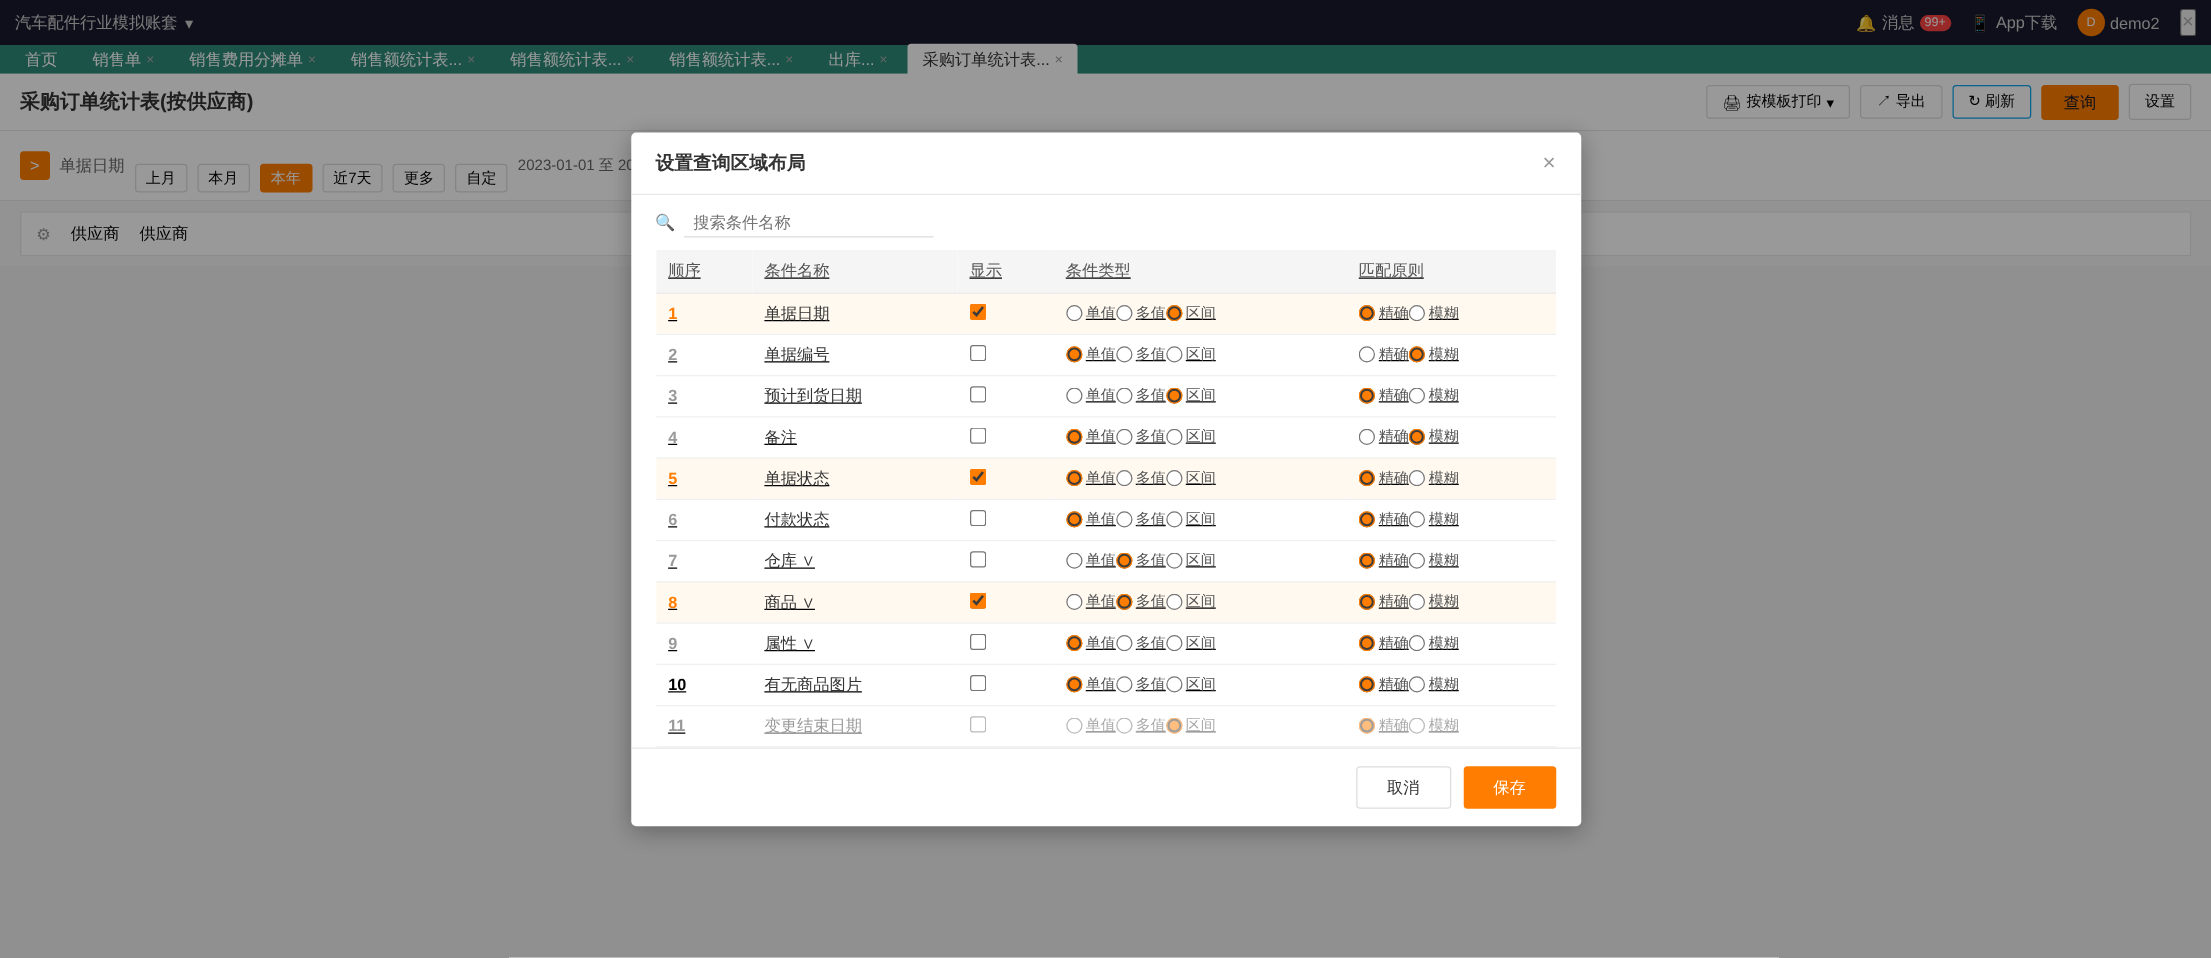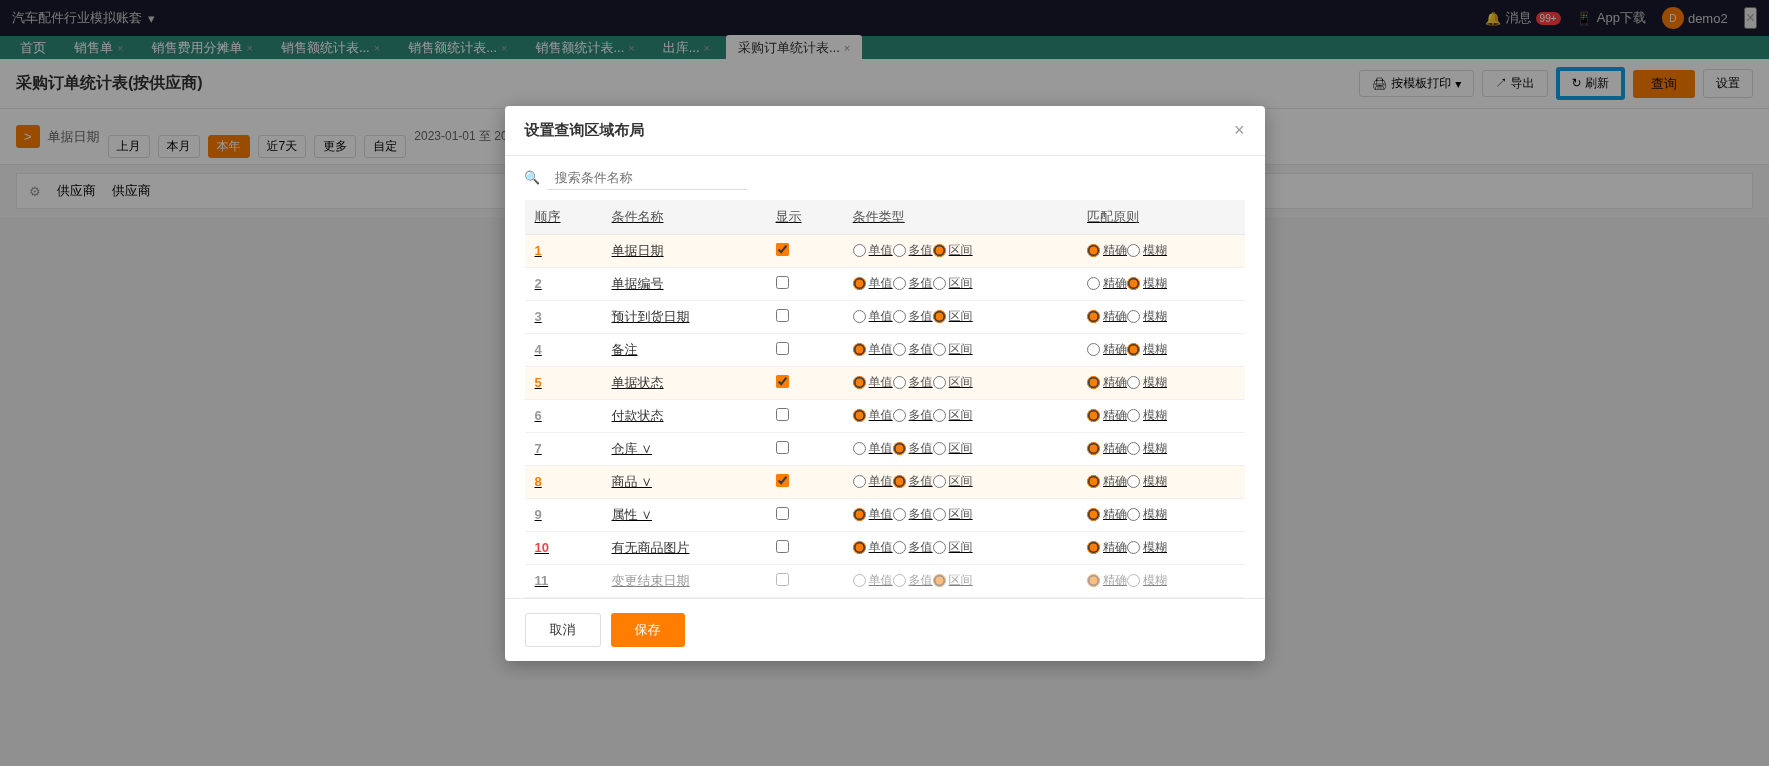--- a/index.html
+++ b/index.html
@@ -48,21 +48,21 @@
       padding: 8px 16px;
       display: flex;
       align-items: center;
       justify-content: space-between;
       border-bottom: 1px solid #e8e8e8;
     }
     .page-title { font-size: 16px; font-weight: bold; color: #333; }
     .page-actions { display: flex; gap: 8px; align-items: center; }
     .btn-print { background: #fff; border: 1px solid #ddd; padding: 4px 12px; border-radius: 3px; font-size: 12px; cursor: pointer; display: flex; align-items: center; gap: 4px; }
     .btn-export { background: #fff; border: 1px solid #ddd; padding: 4px 12px; border-radius: 3px; font-size: 12px; cursor: pointer; }
-    .btn-refresh { background: #fff; border: 4px solid #0ea5e9; padding: 4px 12px; border-radius: 3px; font-size: 12px; cursor: pointer; }
+    .btn-refresh { background: #fff; border: 1px solid #0ea5e9; padding: 4px 12px; border-radius: 3px; font-size: 12px; cursor: pointer; }
     .btn-query { background: #ff7d00; color: #0f172a; border: none; padding: 5px 18px; border-radius: 3px; font-size: 13px; cursor: pointer; }
     .btn-settings { background: #fff; border: 1px solid #ddd; padding: 5px 12px; border-radius: 3px; font-size: 12px; cursor: pointer; }
 
     
     .filter-bar {
       background: #fff;
       padding: 6px 16px;
       display: flex;
       align-items: center;
       gap: 8px;
@@ -181,21 +181,21 @@
     
     .radio-group { display: flex; align-items: flex-end; gap: 0; }
     .radio-item { display: flex; align-items: center; gap: 3px; font-size: 12px; color: #555; }
     input[type="radio"] { accent-color: #ff7d00; width: 13px; height: 13px; cursor: pointer; }
     input[type="checkbox"] { accent-color: #ff7d00; width: 13px; height: 13px; cursor: pointer; }
 
     
     .modal-footer {
       padding: 14px 20px;
       display: flex;
-      justify-content: flex-start;
+      justify-content: flex-end;
       gap: 10px;
       border-top: 1px solid #e8e8e8;
     }
     .btn-cancel {
       padding: 7px 24px;
       border: 1px solid #ddd;
       background: #fff;
       border-radius: 3px;
       font-size: 13px;
       cursor: pointer;
@@ -634,21 +634,21 @@
                     <span>精确</span>
                   </label>
                   <label class="radio-item">
                     <input type="radio" name="match-8" style="">
                     <span>模糊</span>
                   </label>
                 </div>
               </td>
             </tr>
             <tr>
-              <td><span class="order-num" style="color: #ef4444; text-align: center;">10</span></td>
+              <td><span class="order-num" style="color: #000000; text-align: center;">10</span></td>
               <td>有无商品图片</td>
               <td><input type="checkbox" style=""></td>
               <td>
                 <div class="radio-group">
                   <label class="radio-item">
                     <input type="radio" name="type-9" checked="" style="">
                     <span>单值</span>
                   </label>
                   <label class="radio-item">
                     <input type="radio" name="type-9" style="">

